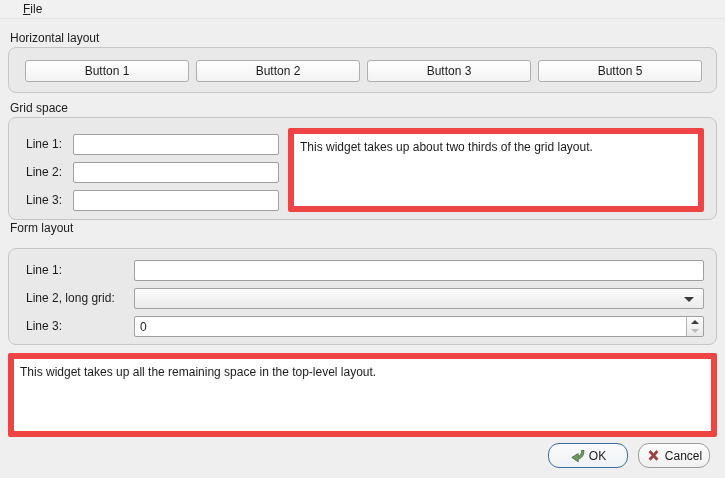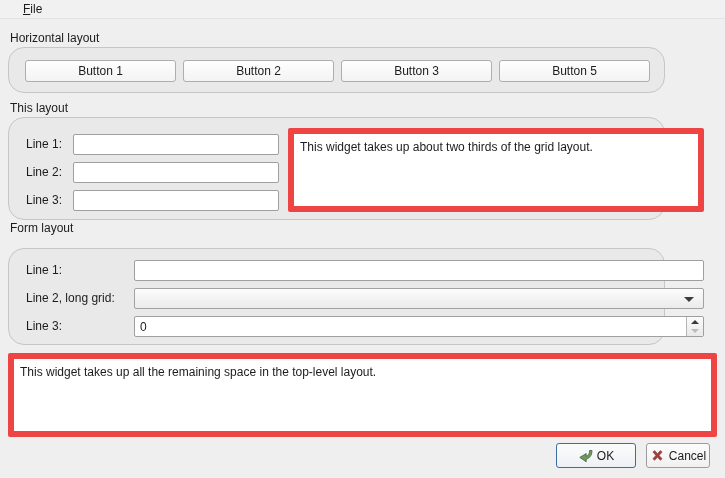--- a/index.html
+++ b/index.html
@@ -18,22 +18,22 @@
     position: absolute; left: 0; top: 0; width: 725px; height: 19px;
     background: #f1f1f1; border-bottom: 1px solid #e2e2e2;
     display: flex; align-items: center;
   }
   .menu-item { padding: 1px 7px 2px 7px; margin-left: 16px; cursor: default; }
   .menu-item u { text-decoration: underline; }
 
   
   .group-title { position: absolute; left: 10px; height: 14px; line-height: 14px; }
   .group-box {
-    position: absolute; left: 8px; width: 657px;
-    background: #e9e9e9; border: 1px solid #c6c6c6; border-radius: 16px;
+    position: absolute; left: 8px; width: 709px;
+    background: #e9e9e9; border: 1px solid #c6c6c6; border-radius: 8px;
   }
 
   
   .btn {
     height: 22px;
     background: linear-gradient(#fefefe, #f3f3f3);
     border: 1px solid #aeaeae; border-radius: 3px;
     font-family: inherit; font-size: 12px; color: #1c1c1c;
     display: flex; align-items: center; justify-content: center;
     cursor: default;
@@ -104,27 +104,27 @@
   }
 
   
   .dialog-row {
     position: absolute; top: 443px; right: 15px;
     display: flex; gap: 10px;
   }
   .dlg-btn {
     height: 25px;
     background: linear-gradient(#fcfcfc, #f0f0f0);
-    border: 1px solid #9c9c9c; border-radius: 3px;
+    border: 1px solid #9c9c9c; border-radius: 11px;
     font-family: inherit; font-size: 12px; color: #1c1c1c;
     display: flex; align-items: center; justify-content: center; gap: 3px;
     cursor: default;
   }
   .dlg-btn.ok { width: 80px; border-color: #3b6ea5; background: linear-gradient(#fbfbfb, #edf1f5); }
-  .dlg-btn.cancel { width: 64px; align-items: center; }
+  .dlg-btn.cancel { width: 72px; align-items: center; }
   .dlg-icon { display: inline-flex; width: 16px; height: 16px; align-items: center; justify-content: center; }
 </style>
 </head>
 <body>
 
 <div class="window">
 
   <div class="menubar">
     <div class="menu-item"><u>F</u>ile</div>
   </div>
@@ -132,21 +132,21 @@
   <div class="group-title" style="top:31px;">Horizontal layout</div>
   <div class="group-box" style="top:47px; height:46px;">
     <div class="hbox-row">
       <button class="btn">Button 1</button>
       <button class="btn">Button 2</button>
       <button class="btn">Button 3</button>
       <button class="btn">Button 5</button>
     </div>
   </div>
 
-  <div class="group-title" style="top:101px;">This layout</div>
+  <div class="group-title" style="top:101px;">Grid space</div>
   <div class="group-box" style="top:117px; height:103px;">
     <div class="field-label" style="left:17px; top:16px;">Line 1:</div>
     <input class="line-edit" style="left: 64px; top: 16px; width: 206px;" value="">
     <div class="field-label" style="left:17px; top:44px;">Line 2:</div>
     <input class="line-edit" style="left: 64px; top: 44px; width: 206px;" value="">
     <div class="field-label" style="left:17px; top:72px;">Line 3:</div>
     <input class="line-edit" style="left: 64px; top: 72px; width: 206px;" value="">
     <textarea class="text-edit" style="left: 279px; top: 10px; width: 416px; height: 84px;" spellcheck="false">This widget takes up about two thirds of the grid layout.</textarea>
   </div>
 

